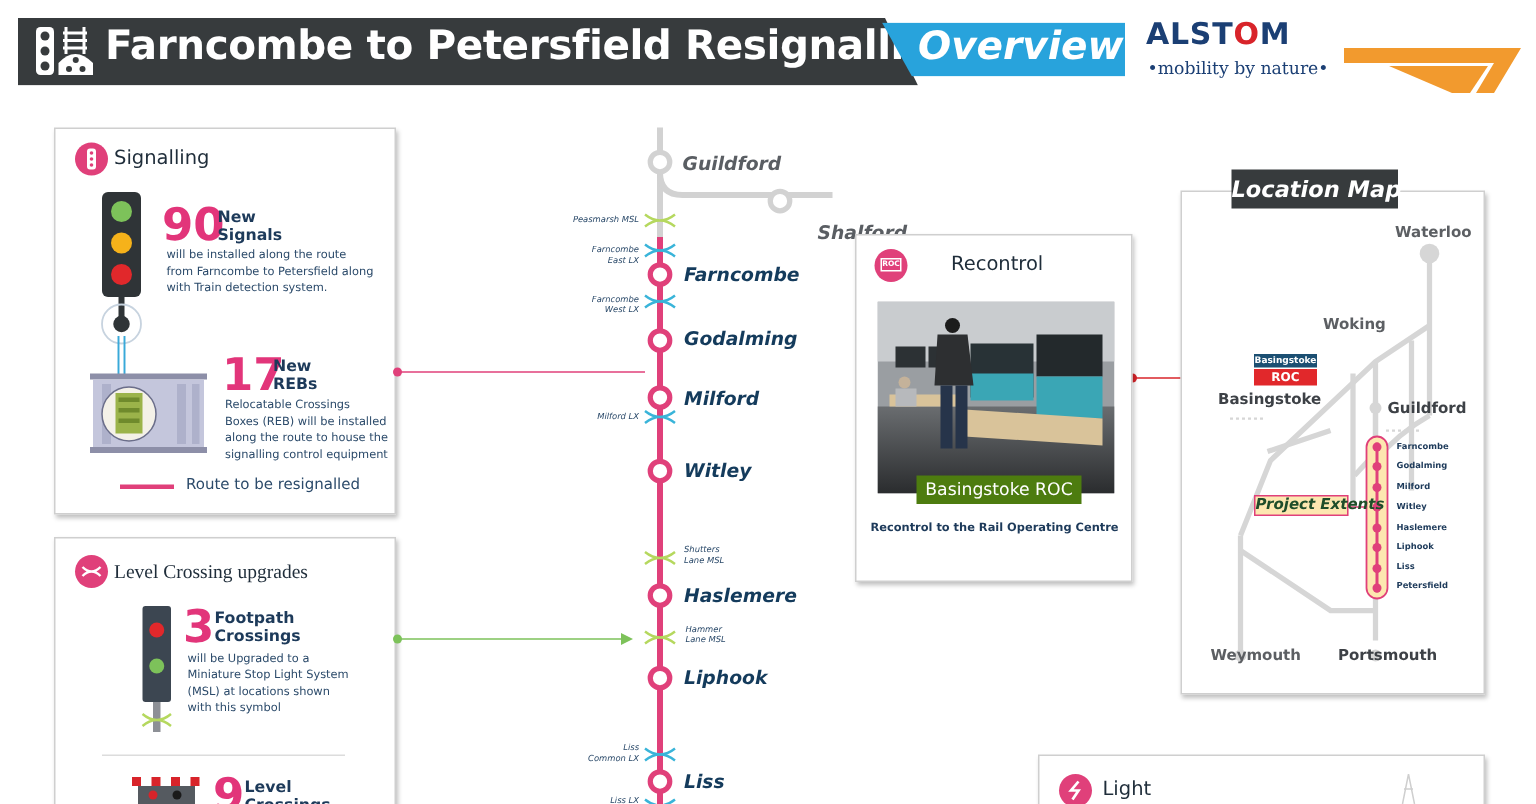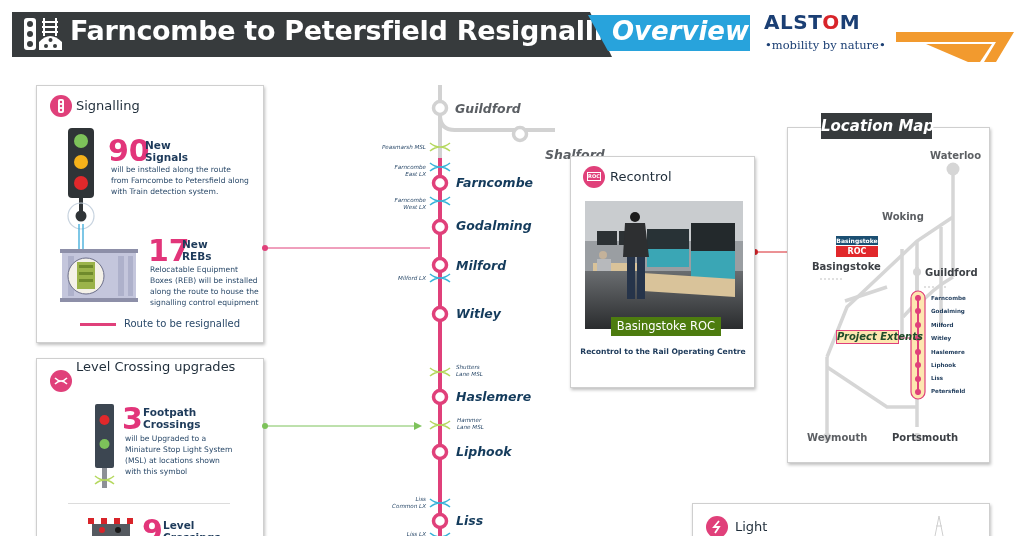--- a/index.html
+++ b/index.html
@@ -126,36 +126,36 @@
       <div>from Farncombe to Petersfield along</div>
       <div>with Train detection system.</div>
   </div>
 
   <div class="abs bignum" style="left:148px;top:236px;">17</div>
   <div class="abs bighead" style="left:182px;top:238px;">
       <div>New</div>
       <div>REBs</div>
     </div>
   <div class="abs smalltxt" style="left:150px;top:264px;width:112px;">
-    <div>Relocatable Equipment</div>
+    <div>Relocatable Crossings</div>
       <div>Boxes (REB) will be installed</div>
       <div>along the route to house the</div>
       <div>signalling control equipment</div>
   </div>
 
   <div class="abs" style="left:80px;top:323px;width:36px;height:3px;background:#e0407a;"></div>
   <div class="abs" style="left:124px;top:318px;font-size:10px;color:#2b4a6a;white-space:nowrap;">Route to be resignalled</div>
 
   <div class="abs panel p-lx"></div>
   <div class="abs round-ic" style="left:50px;top:370px;">
     <svg width="22" height="22" viewBox="0 0 22 22">
         <path d="M5 8 Q11 14 17 8 M5 14 Q11 8 17 14" stroke="#fff" stroke-width="1.6" fill="none"></path>
       </svg>
   </div>
-  <div class="abs ptitle" style="left:76px;top:359px;">Level Crossing upgrades</div>
+  <div class="abs ptitle" style="left:76px;top:373px;font-family:Liberation Serif, serif;">Level Crossing upgrades</div>
 
   <svg class="abs" style="left:90px;top:402px;" width="30" height="88" viewBox="0 0 30 88">
     <rect x="5" y="2" width="19" height="64" rx="2" fill="#3c4651"></rect>
     <circle cx="14.5" cy="18" r="5" fill="#e1282b"></circle>
     <circle cx="14.5" cy="42" r="5" fill="#7dc25a"></circle>
     <rect x="12" y="66" width="5" height="20" fill="#8d9096"></rect>
     <path d="M5 74 Q14.5 82 24 74 M5 82 Q14.5 74 24 82" stroke="#b5d85e" stroke-width="1.6" fill="none"></path>
   </svg>
   <div class="abs bignum" style="left:122px;top:404px;">3</div>
   <div class="abs bighead" style="left:143px;top:406px;">
@@ -265,21 +265,21 @@
       <div>Common LX</div>
     </div>
   <div class="abs lxlbl" style="left:370px;top:531px;width:56px;">
       <div>Liss LX</div>
     </div>
 
   <div class="abs panel p-rc"></div>
   <div class="abs round-ic" style="left:583px;top:166px;">
     <div style="position:absolute;left:4px;top:6px;width:14px;height:9px;border:1px solid #fff;font-size:5px;color:#fff;text-align:center;line-height:7px;font-weight:bold;">ROC</div>
   </div>
-  <div class="abs ptitle" style="left:610px;top:169px;">Recontrol</div>
+  <div class="abs ptitle" style="left:634px;top:169px;">Recontrol</div>
 
   <svg class="abs" style="left:585px;top:201px;" width="158" height="128" viewBox="0 0 158 128">
     <defs>
         <linearGradient id="fl" x1="0" y1="0" x2="0" y2="1">
           <stop offset="0" stop-color="#6a6d70"></stop>
           <stop offset="1" stop-color="#2a2c2e"></stop>
         </linearGradient>
       </defs>
     <rect width="158" height="128" fill="#9a9ea2"></rect>
     <rect y="0" width="158" height="40" fill="#c9cccf"></rect>

